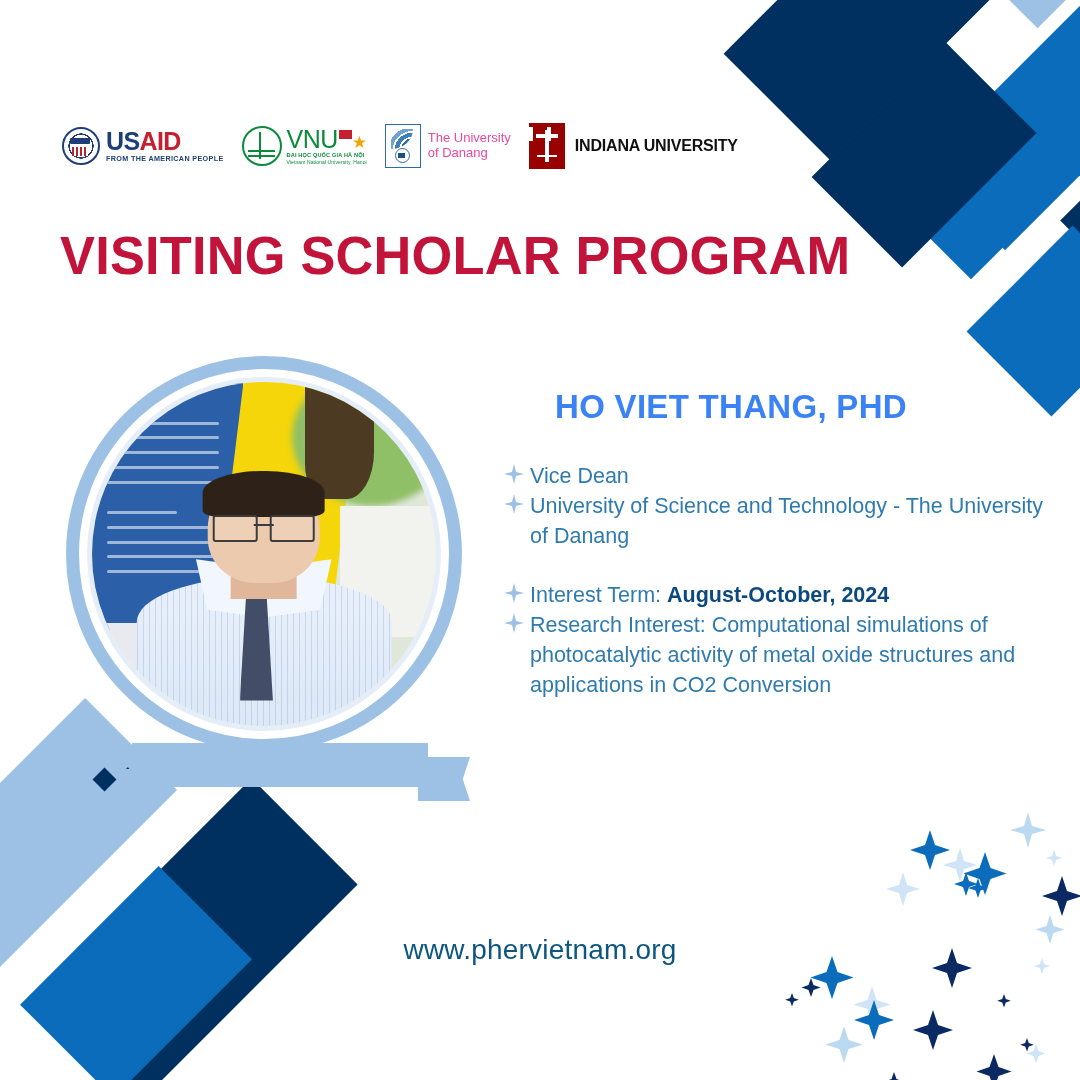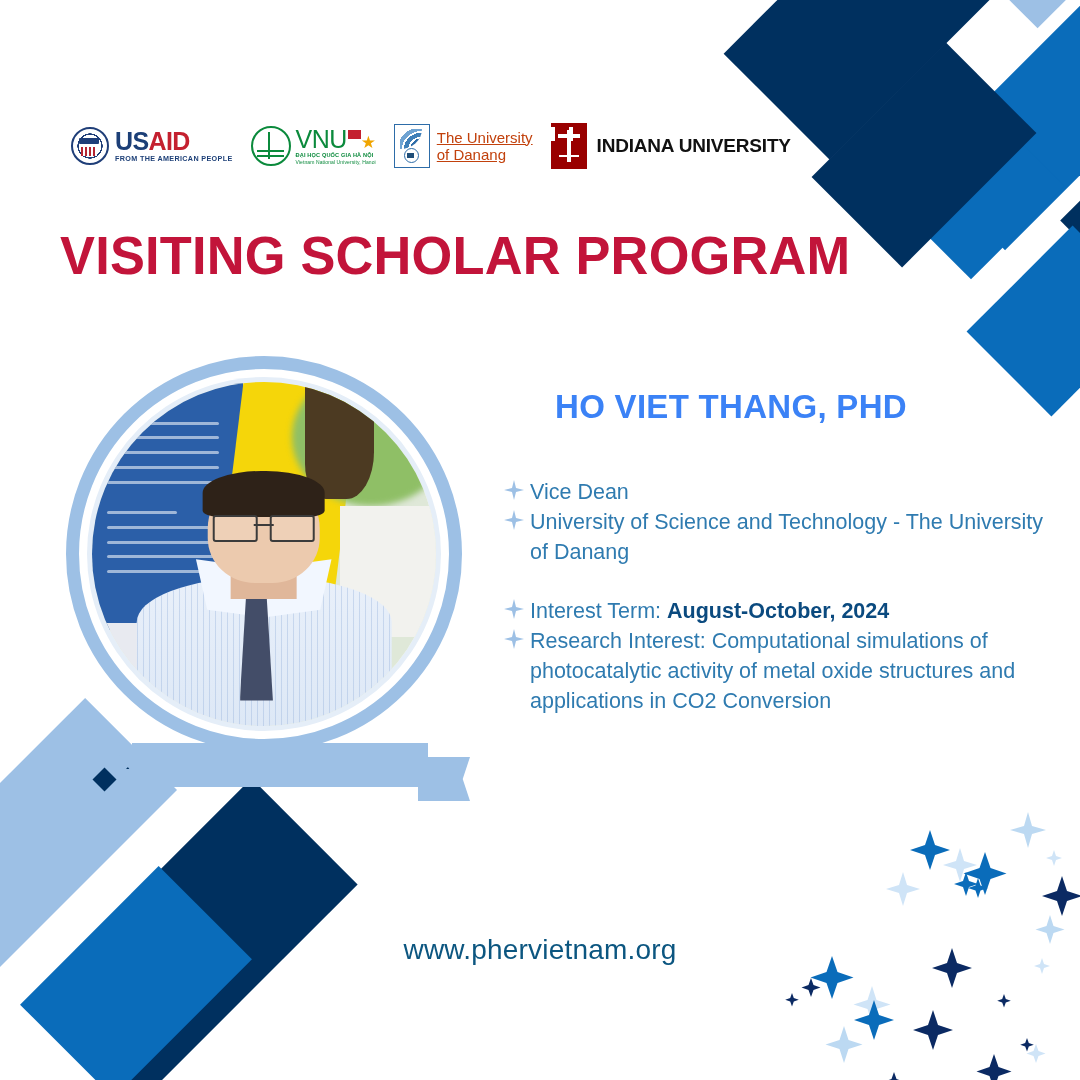--- a/index.html
+++ b/index.html
@@ -16,21 +16,21 @@
     width:1080px;height:1080px;
     background:#ffffff;
     overflow:hidden;
   }
 
   
   .deco{position:absolute;pointer-events:none;}
 
   
   #logo-row{
-    position:absolute;left:71px;top:118px;
+    position:absolute;left:62px;top:118px;
     height:56px;
     display:flex;align-items:center;gap:18px;
     z-index:40;
   }
   .logo{display:flex;align-items:center;height:52px;}
 
   
   .usaid{gap:6px;}
   .usaid-seal{
     width:34px;height:34px;border-radius:50%;
@@ -97,21 +97,21 @@
     border-radius:0 0 0 100%;
     transform:scaleX(-1);
   }
   .ud-mark .dot{
     position:absolute;left:9px;bottom:4px;width:13px;height:13px;border-radius:50%;
     border:1.3px solid #2d6ca8;background:#fff;
   }
   .ud-mark .dot::after{
     content:"";position:absolute;left:2px;top:4px;width:7px;height:5px;background:#1f4e79;
   }
-  .ud-text{line-height:1.15;color:#c2410c;font-size:15px;text-decoration:underline;}
+  .ud-text{line-height:1.15;color:#ec4899;font-size:13px;}
 
   
   .vnuhcm{gap:5px;}
   .vnuhcm-mark{
     width:42px;height:36px;position:relative;flex:none;
   }
   .vnuhcm-mark .bars{
     position:absolute;left:0;top:4px;width:30px;height:28px;
     background:repeating-linear-gradient(90deg,
       #1f5fa8 0 3.4px, #ffffff 3.4px 4.6px);
@@ -140,21 +140,21 @@
   }
   .iu-mark .trident::after{
     content:"";position:absolute;left:0;top:4px;width:22px;height:4px;background:#fff;
     box-shadow:0 20px 0 -1px #fff;
   }
   .iu-mark .prongs{
     position:absolute;left:0;top:4px;width:22px;height:14px;
   }
   .iu-mark .prongs::before{content:"";position:absolute;left:0;top:0;width:4px;height:14px;background:#fff;}
   .iu-mark .prongs::after{content:"";position:absolute;right:0;top:0;width:4px;height:14px;background:#fff;}
-  .iu-text{font-size:19px;font-weight:bold;color:#111;letter-spacing:-.2px;text-align:center;}
+  .iu-text{font-size:16px;font-weight:bold;color:#111;letter-spacing:-.2px;text-align:center;}
 
   
   #program-title{
     position:absolute;left:60px;top:224px;
     font-size:54px;font-weight:bold;
     color:#c2143a;
     letter-spacing:.2px;
     transform:scaleX(.97);
     transform-origin:left center;
     white-space:nowrap;
@@ -242,21 +242,21 @@
     transform:rotate(45deg);
   }
 
   
   #scholar-name{
     position:absolute;left:555px;top:388px;
     font-size:33px;font-weight:bold;color:#3b82f6;letter-spacing:.3px;
     z-index:40;white-space:nowrap;
   }
   #details{
-    position:absolute;left:504px;top:478px;width:556px;z-index:40;
+    position:absolute;left:504px;top:462px;width:556px;z-index:40;
     color:#2f7bb0;
   }
   .gap{height:30px;}
   .bullet{
     display:flex;align-items:flex-start;gap:6px;
     font-size:21.5px;line-height:1.38;
     color:#2f7bb0;
   }
   .bullet .spark{
     flex:none;width:20px;height:30px;position:relative;top:2px;

